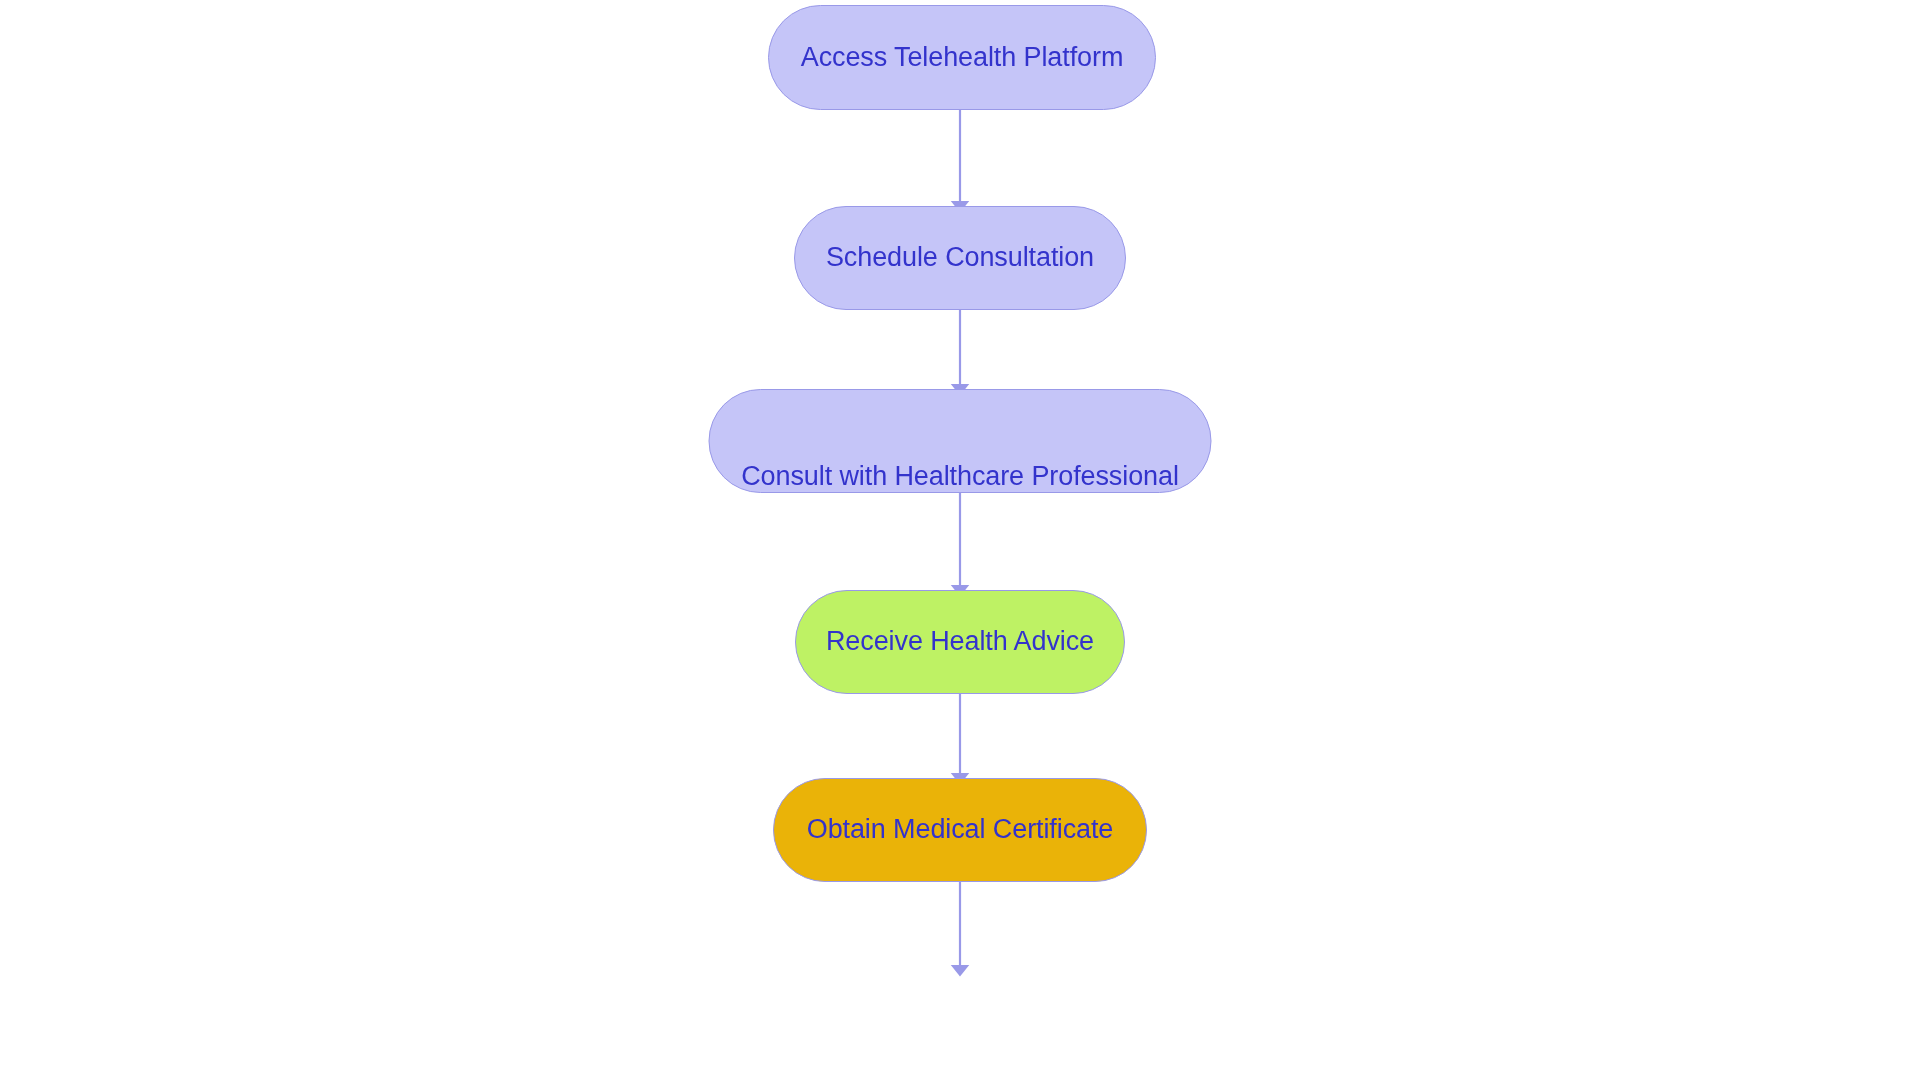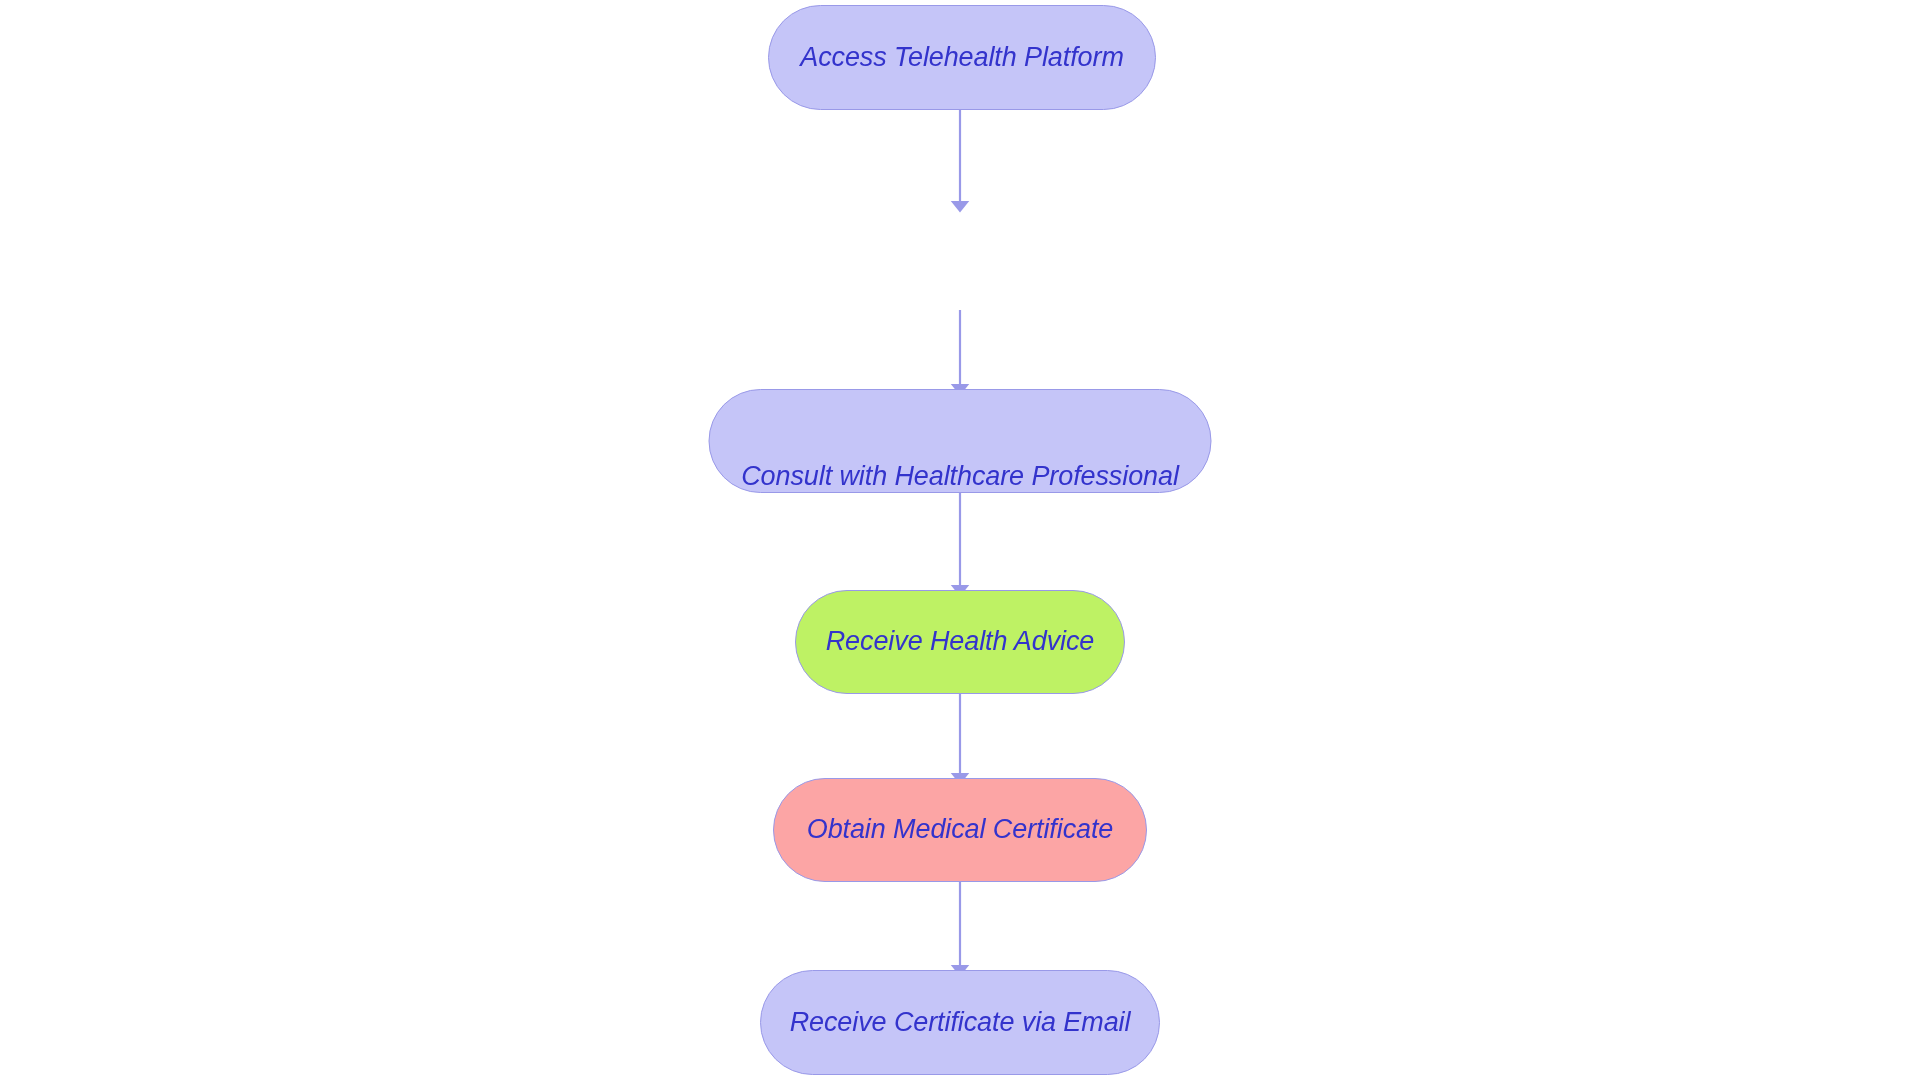--- a/index.html
+++ b/index.html
@@ -64,21 +64,21 @@
     letter-spacing: -0.1px;
     color: #3333cc;
     white-space: nowrap;
     text-align: center;
     user-select: none;
   }
 </style>
 </head>
 <body>
 
-<div id="flowchart-canvas" style="background: rgb(255, 255, 255); font-style: italic;">
+<div id="flowchart-canvas" style="background: rgb(255, 255, 255);">
 
   <svg id="connector-layer" viewBox="0 0 1920 1083" width="1920" height="1083" xmlns="http://www.w3.org/2000/svg" aria-hidden="true">
     <defs>
       <marker id="arrowhead" markerWidth="9" markerHeight="9" refX="2.4" refY="4.5" orient="auto" markerUnits="strokeWidth">
         <path d="M 0 0.2 L 5.4 4.5 L 0 8.8 z" fill="#9999e8"></path>
       </marker>
     </defs>
     <g id="edges-group">
         <line x1="960" y1="110" x2="960" y2="206" stroke="#9999e8" stroke-width="2.2" marker-end="url(#arrowhead)"></line>
         <line x1="960" y1="310" x2="960" y2="389" stroke="#9999e8" stroke-width="2.2" marker-end="url(#arrowhead)"></line>
@@ -87,31 +87,31 @@
         <line x1="960" y1="882" x2="960" y2="970" stroke="#9999e8" stroke-width="2.2" marker-end="url(#arrowhead)"></line>
       </g>
   </svg>
 
   <div id="node-layer">
 
     <div class="flow-node" style="left: 962px; top: 5px; width: 388px; height: 105px; border-radius: 52.5px; background: rgb(197, 197, 248); border-color: rgb(153, 153, 232); color: rgb(51, 51, 204);">
       <span class="flow-node-label">Access Telehealth Platform</span>
     </div>
 
+    <div class="flow-node" style="left: 960px; top: 206px; width: 332px; height: 104px; border-radius: 52px; background: rgb(197, 197, 248); border-color: rgb(153, 153, 232); color: rgb(51, 51, 204);">
+      <span class="flow-node-label">Schedule Consultation</span>
+    </div>
 
     <div class="flow-node" style="left: 960px; top: 389px; width: 503px; height: 104px; border-radius: 52px; background: rgb(197, 197, 248); border-color: rgb(153, 153, 232); color: rgb(51, 51, 204); align-items: flex-end;">
       <span class="flow-node-label">Consult with Healthcare Professional</span>
     </div>
 
     <div class="flow-node" style="left: 960px; top: 590px; width: 330px; height: 104px; border-radius: 52px; background: #bef264; border-color: rgb(153, 153, 232); color: rgb(51, 51, 204);">
       <span class="flow-node-label">Receive Health Advice</span>
     </div>
 
-    <div class="flow-node" style="left: 960px; top: 778px; width: 374px; height: 104px; border-radius: 52px; background: #fca5a5; border-color: rgb(153, 153, 232); color: rgb(51, 51, 204);">
+    <div class="flow-node" style="left: 960px; top: 778px; width: 374px; height: 104px; border-radius: 52px; background: #eab308; border-color: rgb(153, 153, 232); color: rgb(51, 51, 204);">
       <span class="flow-node-label">Obtain Medical Certificate</span>
     </div>
 
-    <div class="flow-node" style="left: 960px; top: 970px; width: 400px; height: 105px; border-radius: 52.5px; background: rgb(197, 197, 248); border-color: rgb(153, 153, 232); color: rgb(51, 51, 204);">
-      <span class="flow-node-label">Receive Certificate via Email</span>
-    </div>
 
   </div>
 </div>
 
 </body></html>

